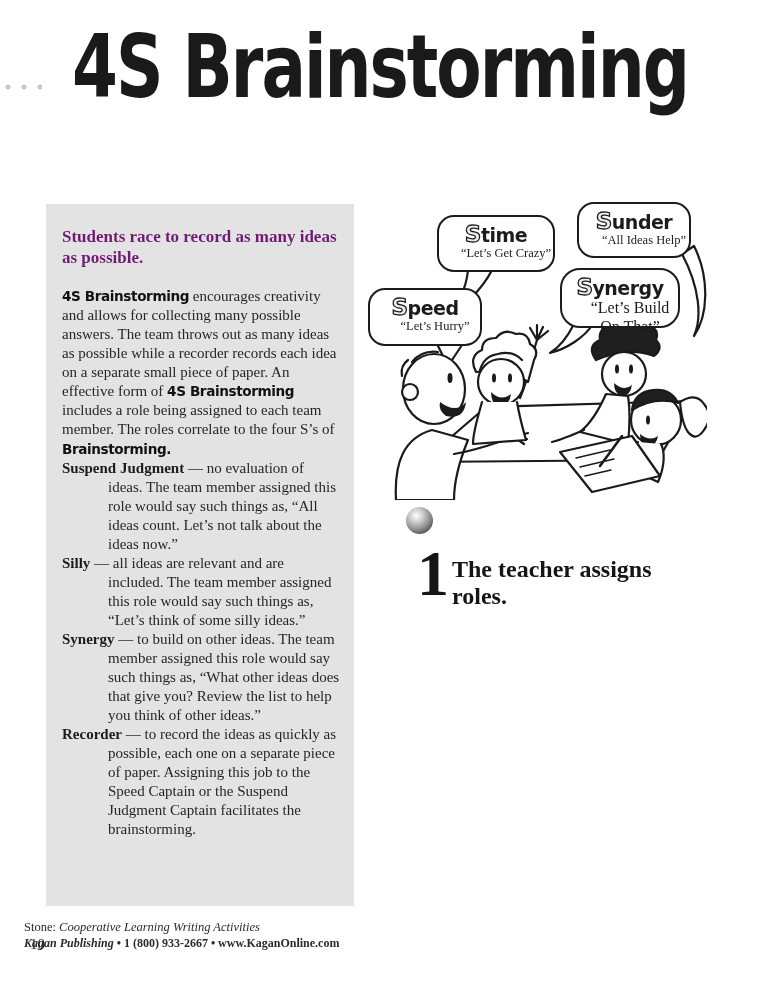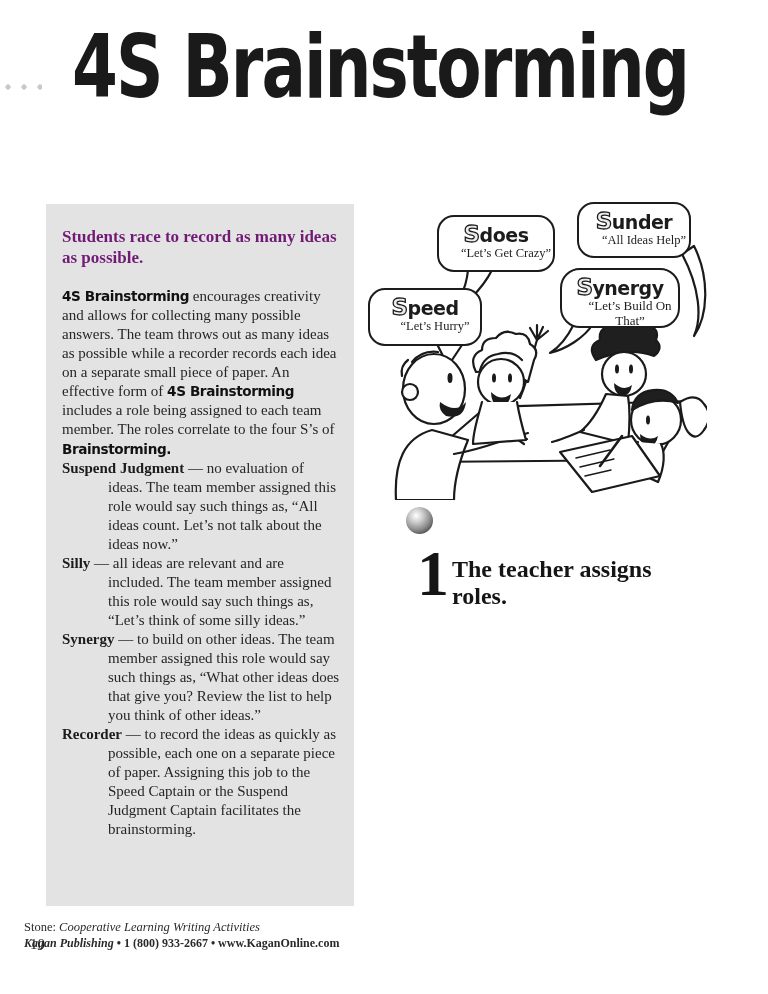--- a/index.html
+++ b/index.html
@@ -59,21 +59,21 @@
   .bubble .word {
     font-family:"DejaVu Sans", sans-serif; font-weight:bold; font-size:19px;
     line-height:1.05; color:#1c1c1c; letter-spacing:-0.5px;
   }
   .bubble .word .s-outline {
     font-size:23px; color:#ececec; -webkit-text-stroke:1.3px #1c1c1c;
   }
   .bubble .quote {
     font-family:"Liberation Serif", serif; font-size:12.5px; line-height:1.15; color:#1c1c1c;margin-left:20px;
   }
-  .bubble-synergy .quote { font-size:13px; }
+  .bubble-synergy .quote { font-size:16px; }
 
   
   .sphere {
     position:absolute; left:406px; top:507px; width:27px; height:27px; border-radius:50%;
     background:radial-gradient(circle at 38% 32%, #ffffff 0%, #cfcfcf 26%, #8a8a8a 58%, #3a3a3a 88%, #1d1d1d 100%);
   }
 
   
   .step { position:absolute; left:417px; top:548px; display:flex; align-items:flex-start; color:#151515; }
   .step-number { font-size:64px; font-weight:bold; line-height:0.82; letter-spacing:-2px; }
@@ -168,21 +168,21 @@
           <line x1="262" y1="246" x2="240" y2="276" stroke-width="2.6"></line>
         </g>
       </g>
     </svg>
 
     <div class="bubble bubble-speed">
       <div class="word"><span class="s-outline">S</span><span>peed</span></div>
       <div class="quote">“Let’s Hurry”</div>
     </div>
     <div class="bubble bubble-silly">
-      <div class="word"><span class="s-outline">S</span><span>does</span></div>
+      <div class="word"><span class="s-outline">S</span><span>time</span></div>
       <div class="quote">“Let’s Get Crazy”</div>
     </div>
     <div class="bubble bubble-support">
       <div class="word"><span class="s-outline">S</span><span>under</span></div>
       <div class="quote">“All Ideas Help”</div>
     </div>
     <div class="bubble bubble-synergy">
       <div class="word"><span class="s-outline">S</span><span>ynergy</span></div>
       <div class="quote">“Let’s Build On That”</div>
     </div>

